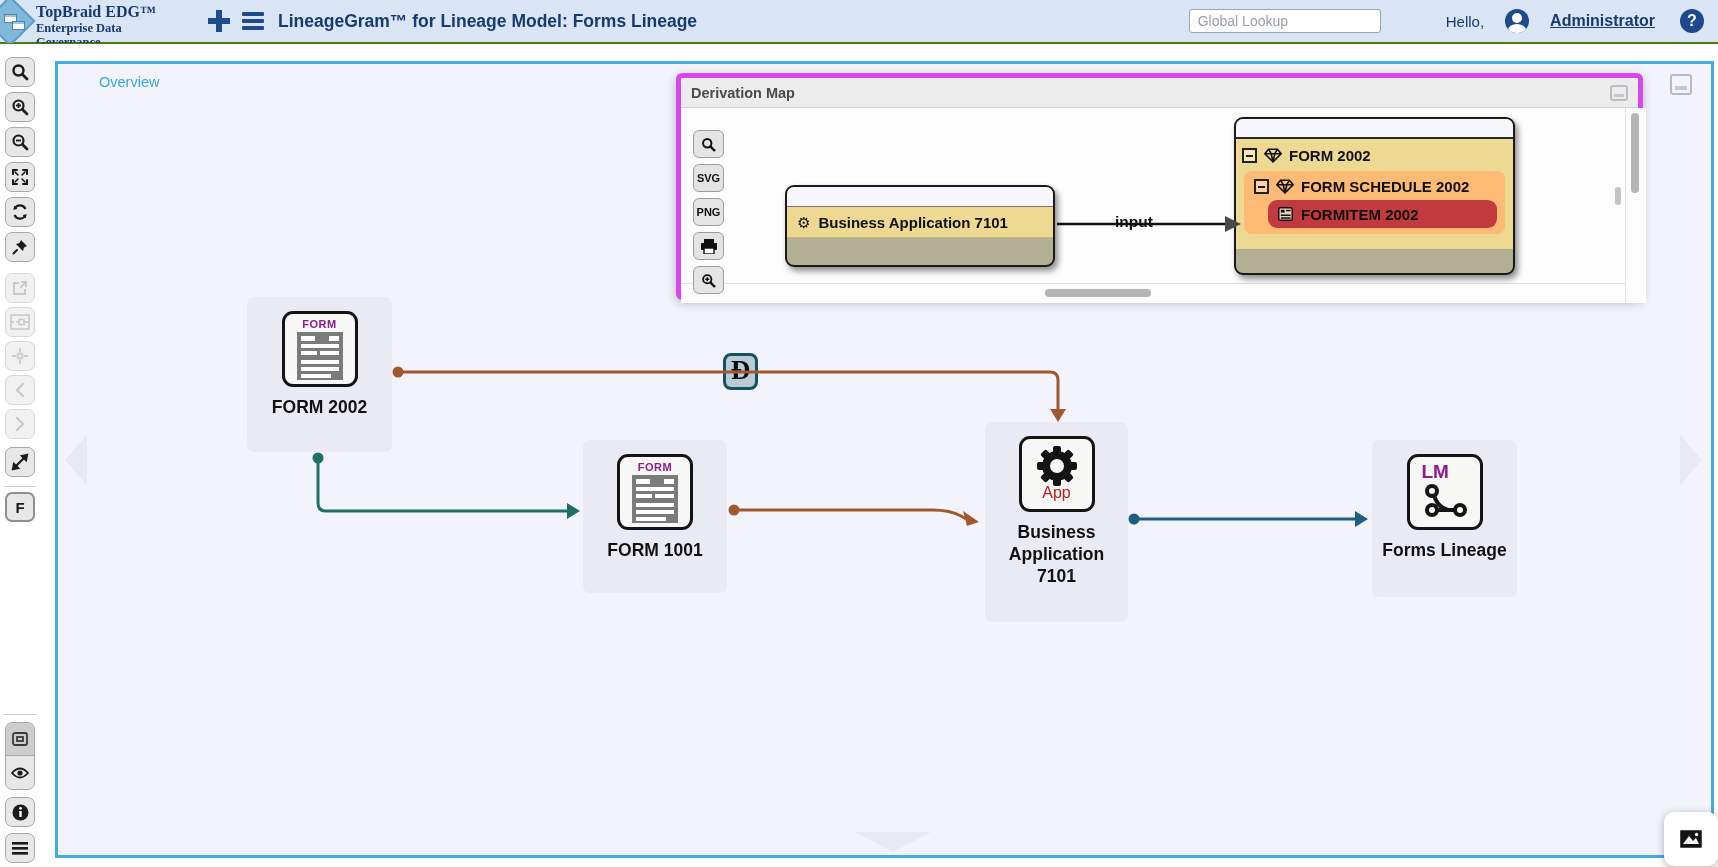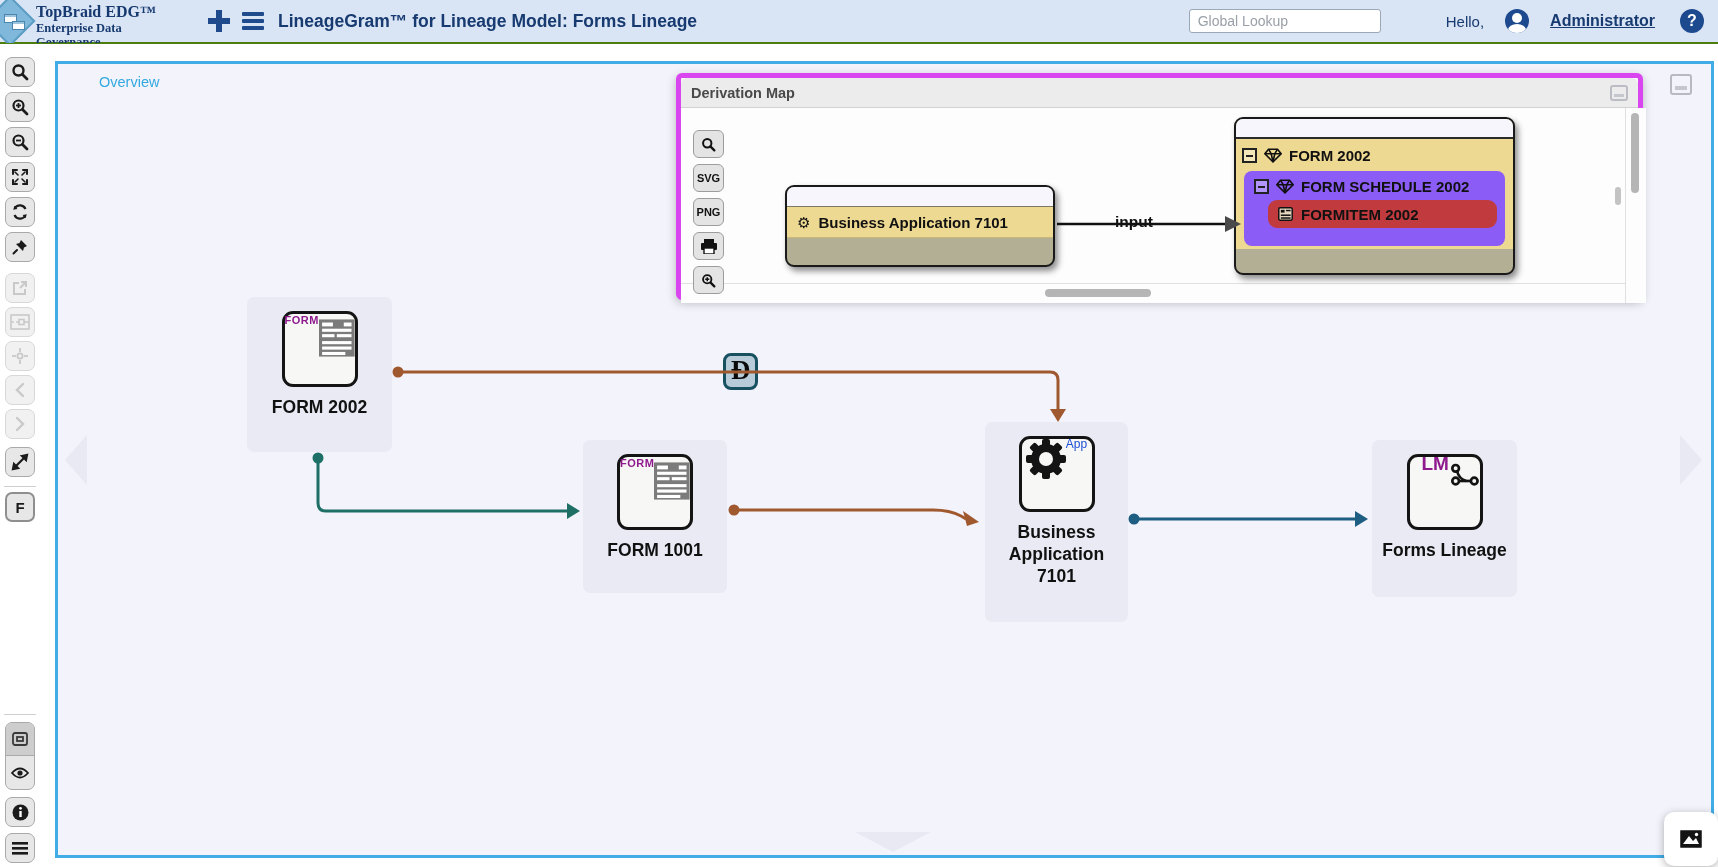--- a/index.html
+++ b/index.html
@@ -60,26 +60,26 @@
   .overview { position:absolute; left:41px; top:10px; font-size:14.5px; color:#33a9e1; }
   .mini-icon { position:absolute; width:22px; height:21px; border:2px solid #b9b9c2; border-radius:3px;
                background:transparent; cursor:pointer; }
   .mini-icon::after { content:""; position:absolute; left:3px; right:3px; bottom:3px; height:4px; background:#c6c6cf; }
   .pan-tri { position:absolute; width:0; height:0; cursor:pointer; }
 
   
   .node { position:absolute; background:#eaeaf4; border-radius:7px; display:flex; flex-direction:column;
           align-items:center; padding-top:14px; cursor:pointer; }
   .node-icon { width:76px; height:76px; background:#f7f7f5; border:3px solid #141414; border-radius:11px;
-               display:flex; flex-direction:row; align-items:flex-start; justify-content:center; }
+               display:flex; flex-direction:column; align-items:center; justify-content:center; }
   .node-label { margin-top:10px; font-size:17.5px; font-weight:bold; color:#111; text-align:center;
                 line-height:1.25; padding:0 6px; }
   .form-word { color:#8e1a8e; font-weight:bold; font-size:11px; letter-spacing:.5px; margin-bottom:2px; }
   .lm-word { color:#8e1a8e; font-weight:bold; font-size:19px; align-self:flex-start; margin:-4px 0 0 12px; }
-  .app-word { font-size:12px; color:#1d4ed8; margin-top:-2px; }
+  .app-word { font-size:16px; color:#b91c1c; margin-top:-2px; }
   .gear { position:relative; width:40px; height:40px; }
   .gear .tooth { position:absolute; left:16px; top:0px; width:8px; height:40px; background:#141414; border-radius:2px; }
   .gear .hub { position:absolute; left:5px; top:5px; width:30px; height:30px; background:#141414; border-radius:50%; }
   .gear .hole { position:absolute; left:13px; top:13px; width:14px; height:14px; background:#f7f7f5; border-radius:50%; }
 
   
   .d-badge { position:absolute; left:665px; top:289px; width:35px; height:37px; background:#b7ccd8;
              border:3px solid #17505f; border-radius:8px; display:flex; align-items:center;
              justify-content:center; cursor:pointer; }
   .d-badge span { font-family:"Liberation Serif", serif; font-weight:bold; font-size:27px; color:#0a0a0a;
@@ -116,21 +116,21 @@
   .grp-box { position:absolute; left:553px; top:9px; width:281px; height:158px; background:#b2af94;
              border:2px solid #1a1a1a; border-radius:9px; box-shadow:3px 4px 6px rgba(0,0,0,.45);
              overflow:hidden; cursor:pointer; }
   .grp-strip { height:20px; background:#f6f6fc; border-bottom:2px solid #2a2a2a; }
   .grp-yellow { height:110px; background:#edd992; padding-top:2px; }
   .trow { display:flex; align-items:center; gap:7px; height:28px; padding:0 6px; cursor:pointer; }
   .trow .glabel { font-size:15px; font-weight:bold; color:#111; }
   .minus-sq { width:15px; height:15px; border:2px solid #222; background:rgba(255,255,255,.35);
               position:relative; flex:0 0 auto; }
   .minus-sq::after { content:""; position:absolute; left:2px; right:2px; top:5px; height:2.5px; background:#222; }
-  .blue-wrap { margin:2px 8px 0 8px; background:#8b5cf6; border-radius:8px; padding:2px 4px 18px 4px; }
+  .blue-wrap { margin:2px 8px 0 8px; background:#fdba74; border-radius:8px; padding:2px 4px 6px 4px; }
   .red-row { margin:1px 4px 0 20px; background:#c13a3e; border-radius:9px; height:28px;
              display:flex; align-items:center; gap:8px; padding:0 10px; cursor:pointer; }
   .red-row .glabel { font-size:15px; font-weight:bold; color:#111; }
   .edge-svg { position:absolute; left:0; top:0; z-index:4; pointer-events:none; }
   .input-label { position:absolute; left:434px; top:105px; font-size:15.5px; font-weight:bold; color:#111;
                  background:transparent; z-index:5; }
 
   
   .img-btn { position:absolute; left:1664px; top:812px; width:54px; height:54px; background:#fff;
              border-radius:10px; box-shadow:0 2px 8px rgba(0,0,0,.3); display:flex; align-items:center;

